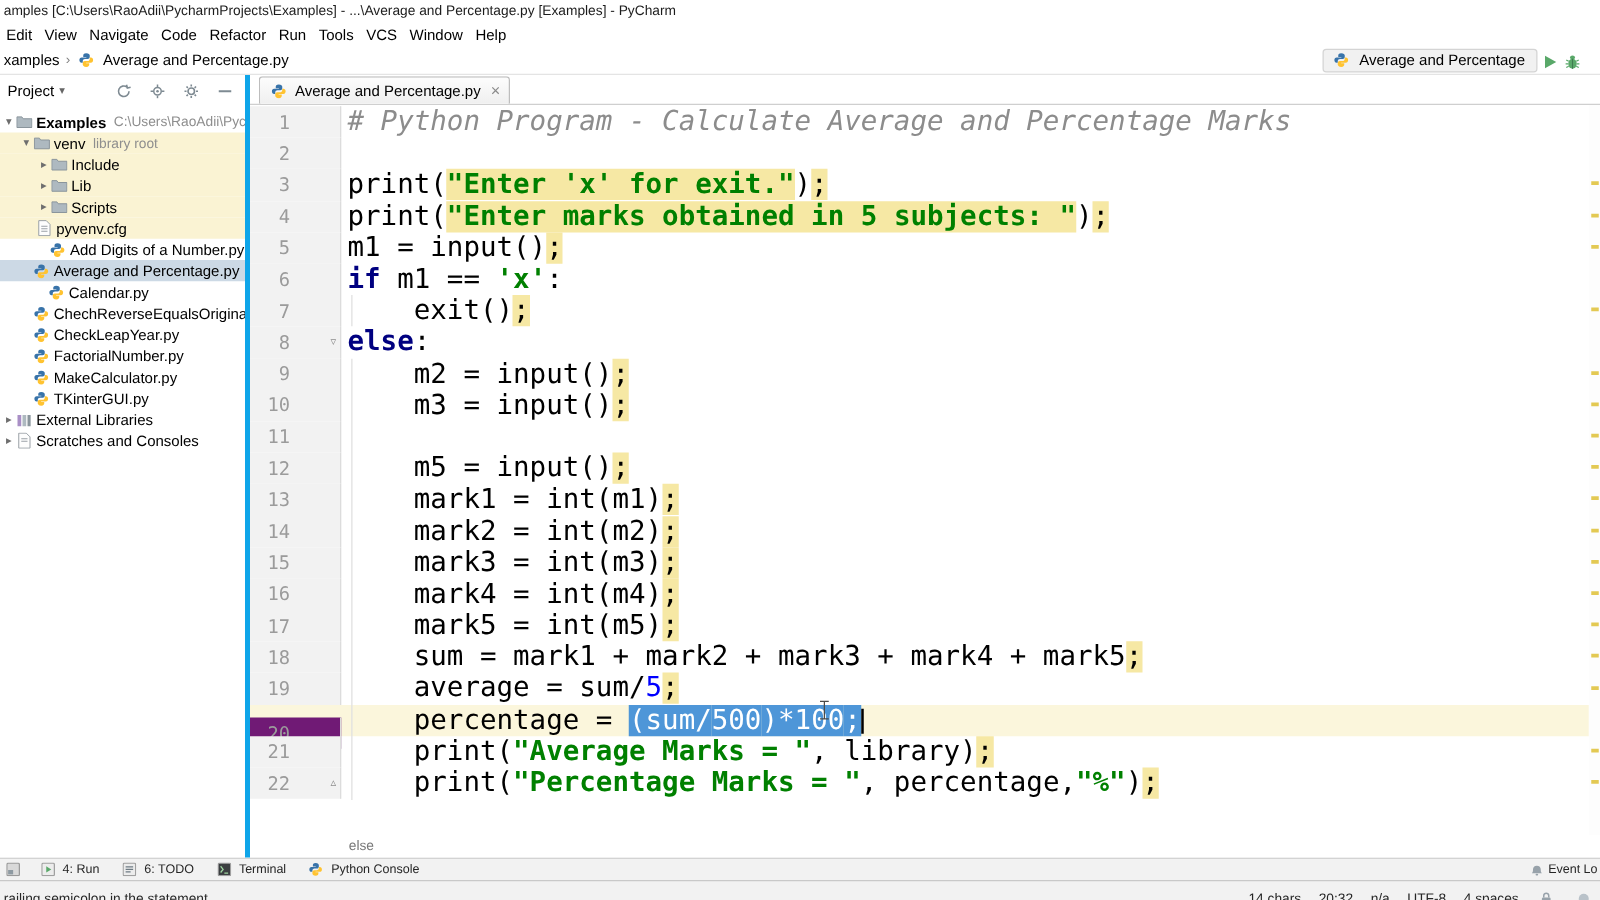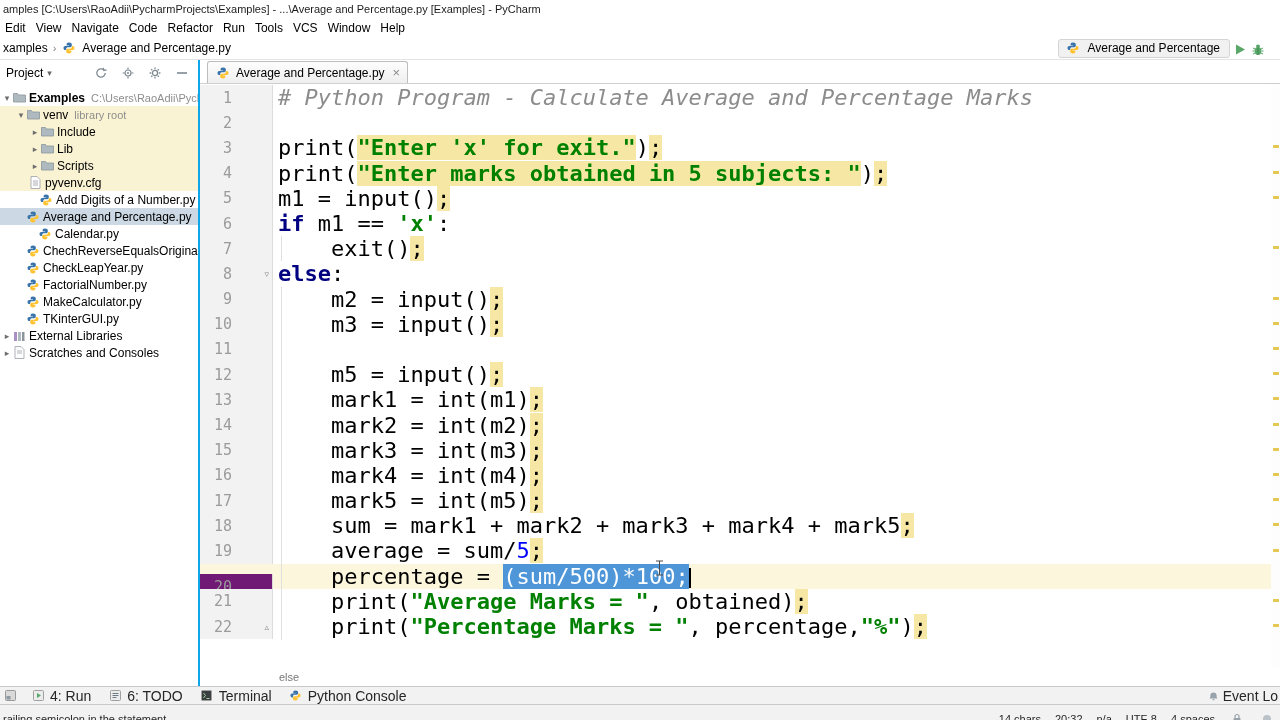--- a/index.html
+++ b/index.html
@@ -12,21 +12,21 @@
   .menubar .mitem{padding:0 5px;cursor:default;}
   .navbar{height:23px;display:flex;align-items:center;justify-content:space-between;background:#fff;border-bottom:1px solid #E4E4E4;font-size:12px;}
   .crumbs{display:flex;align-items:center;gap:5px;padding-left:3px;}
   .crumb-chev{color:#808080;font-size:11px;}
   .runwidget{display:flex;align-items:flex-end;gap:2px;margin-right:14px;}
   .runconfig{display:flex;align-items:center;gap:6px;background:#F1F1F1;border:1px solid #D4D4D4;border-radius:3px;height:19px;padding:0 9px 0 6px;font-size:12px;}
   .iconbtn{display:flex;align-items:center;justify-content:center;width:16px;height:16px;}
 
   
   .main{display:flex;height:626px;background:#fff;}
-  .project{width:200px;flex:none;border-right:2px solid #0ea5e9;display:flex;flex-direction:column;background:#fff;overflow:hidden;}
+  .project{width:200px;flex:none;border-right:4px solid #0ea5e9;display:flex;flex-direction:column;background:#fff;overflow:hidden;}
   .project-header{height:26px;display:flex;align-items:center;gap:4px;padding:0 8px 0 6px;font-size:12px;}
   .ph-icons{margin-left:auto;display:flex;align-items:center;gap:11px;}
   .ph-caret{color:#666;font-size:9px;font-family:"DejaVu Sans",sans-serif;}
   .tree{flex:1;padding-top:3px;font-size:12px;overflow:hidden;}
   .trow{height:17px;display:flex;align-items:center;white-space:nowrap;cursor:default;}
   .trow .arrow{width:10px;flex:none;text-align:center;font-size:9px;color:#6E6E6E;font-family:"DejaVu Sans",sans-serif;}
   .trow .ticon{width:14px;flex:none;display:flex;align-items:center;justify-content:center;}
   .trow .tlabel{margin-left:3px;}
   .trow .tlabel.b{font-weight:bold;}
   .trow .tsub{margin-left:6px;color:#8E8E8E;font-size:11px;}
@@ -53,21 +53,21 @@
   .seg.num{color:#0000FF;}
   .seg.warn{background:#F6E8A4;}
   .seg.sel{background:#4E96D8;color:#FFFFFF;}
   .caret{display:inline-block;width:2px;height:20px;background:#000;vertical-align:middle;}
   .indent-guide{position:absolute;width:1px;background:#E0E0E0;left:81px;}
   .stripe{position:absolute;top:0;right:0;bottom:0;width:9px;background:#FDFDFD;}
   .tick{position:absolute;right:1px;width:6px;height:3px;background:#E3C953;}
   .editor-crumb{height:18px;flex:none;display:flex;align-items:center;padding-left:79px;font-size:11px;color:#787878;background:#fff;}
 
   
-  .twbar{height:18px;background:#F2F2F2;border-top:1px solid #C9C9C9;display:flex;align-items:center;justify-content:space-between;font-size:14px;color:#262626;padding:0 2px;}
+  .twbar{height:18px;background:#F2F2F2;border-top:1px solid #C9C9C9;display:flex;align-items:center;justify-content:space-between;font-size:10px;color:#262626;padding:0 2px;}
   .tw-left{display:flex;align-items:center;height:100%;}
   .tw-switcher{display:flex;align-items:center;margin:0 6px 0 3px;}
   .twbtn{display:flex;align-items:center;gap:4px;padding:0 8px;height:100%;}
   .tw-right{display:flex;align-items:center;gap:4px;padding-right:0;white-space:nowrap;overflow:hidden;}
   .statusbar{height:28px;background:#F2F2F2;border-top:1px solid #C9C9C9;display:flex;align-items:center;justify-content:space-between;font-size:11px;color:#262626;padding:0 3px;}
   .status-right{display:flex;align-items:center;gap:14px;margin-right:2px;white-space:nowrap;}
   .sitem{cursor:default;}
   .ibeam{position:absolute;pointer-events:none;}
 </style>
 </head>
@@ -458,21 +458,21 @@
             <div class="cline cur">
               <div class="gut">
                 <span class="ln">20</span>
               </div>
               <span class="codetext"><span class="seg pl">    percentage = </span><span class="seg pl sel">(sum/</span><span class="seg num sel">500</span><span class="seg pl sel">)*</span><span class="seg num sel">100</span><span class="seg pl sel">;</span><span class="caret"></span></span>
             </div>
             <div class="cline">
               <div class="gut">
                 <span class="ln">21</span>
               </div>
-              <span class="codetext"><span class="seg pl">    print(</span><span class="seg str">"Average Marks = "</span><span class="seg pl">, obtained)</span><span class="seg pl warn">;</span></span>
+              <span class="codetext"><span class="seg pl">    print(</span><span class="seg str">"Average Marks = "</span><span class="seg pl">, library)</span><span class="seg pl warn">;</span></span>
             </div>
             <div class="cline">
               <div class="gut">
                 <span class="ln">22</span>
                 <span class="fold">▵</span>
               </div>
               <span class="codetext"><span class="seg pl">    print(</span><span class="seg str">"Percentage Marks = "</span><span class="seg pl">, percentage,</span><span class="seg str">"%"</span><span class="seg pl">)</span><span class="seg pl warn">;</span></span>
             </div>
           </div>
         <div class="indent-guide" style="top:152px;height:25px;"></div>

